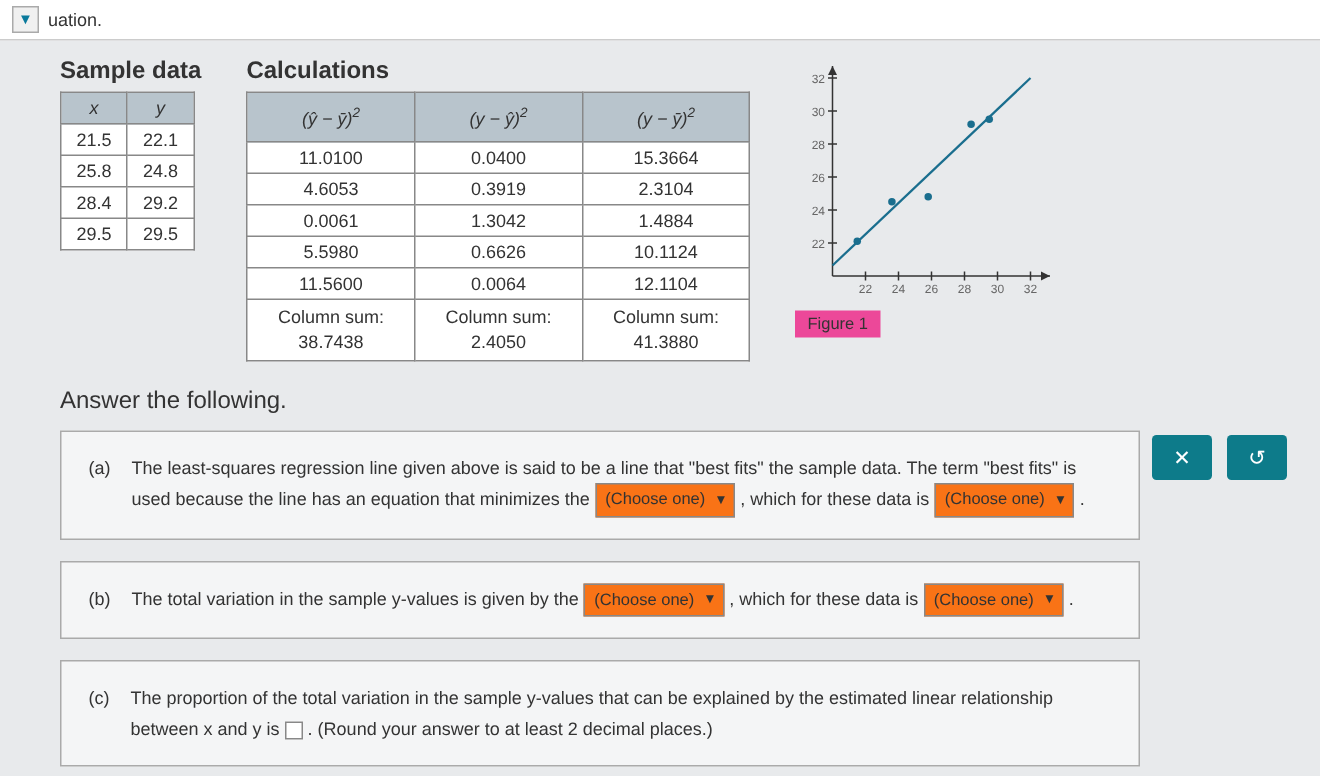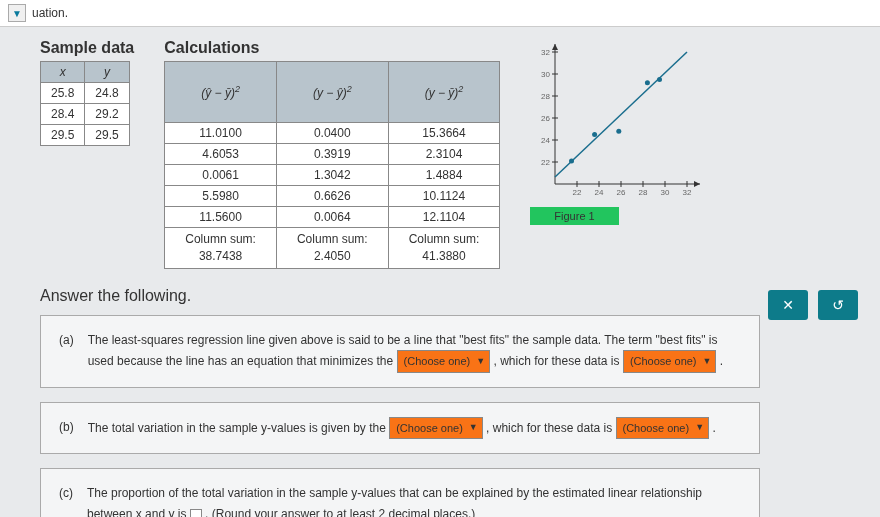--- a/index.html
+++ b/index.html
@@ -55,35 +55,35 @@
       text-align: center;
       font-size: 12px;
     }
     table th {
       background: #b8c4cc;
       font-weight: normal;
       font-style: italic;
     }
     .calc-table th {
       background: #b8c4cc;
-      padding: 22px 20px;
+      padding: 8px 20px;
     }
     .calc-table td { padding: 3px 20px; }
     .calc-table .sum-row td { line-height: 1.4; }
     .chart-area {
       width: 175px;
       position: relative;
     }
     .chart-svg {
       width: 175px;
       height: 165px;
     }
     .chart-caption {
-      background: #22c55e;
-      padding: 3px 24px;
+      background: #ec4899;
+      padding: 3px 8px;
       font-size: 11px;
       display: inline-block;
     }
     .answer-text {
       margin-top: 18px;
       margin-bottom: 10px;
       font-size: 16px;
     }
     .question-box {
       border: 1px solid #aaa;
@@ -146,20 +146,24 @@
 <div class="content">
   <div class="tables-row">
     <div>
       <div class="section-title">Sample data</div>
       <table>
         <tbody>
             <tr>
           <th>x</th>
           <th>y</th>
         </tr>
+        <tr>
+              <td>21.5</td>
+              <td>22.1</td>
+            </tr>
         <tr>
               <td>25.8</td>
               <td>24.8</td>
             </tr>
         <tr>
               <td>28.4</td>
               <td>29.2</td>
             </tr>
         <tr>
               <td>29.5</td>

